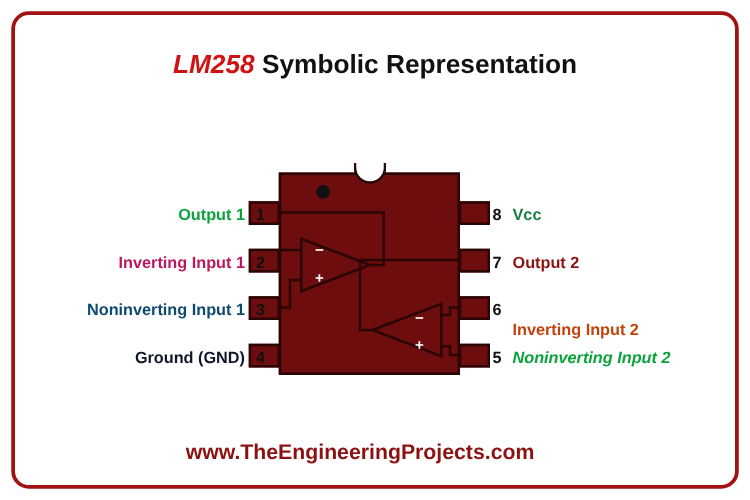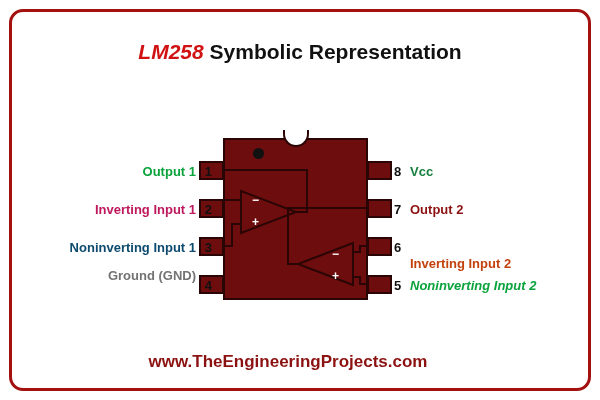--- a/index.html
+++ b/index.html
@@ -169,21 +169,21 @@
     <div class="pin-num left" style="top:278px;">4</div>
 
     <div class="pin-num right" style="top:164px;">8</div>
     <div class="pin-num right" style="top:202px;">7</div>
     <div class="pin-num right" style="top:240px;">6</div>
     <div class="pin-num right" style="top:278px;">5</div>
 
     <div class="pin-label left" style="top:164px; color:#0aa33c;">Output 1</div>
     <div class="pin-label left" style="top:202px; color:#be185d;">Inverting Input 1</div>
     <div class="pin-label left" style="top:240px; color:#0c4a6e;">Noninverting Input 1</div>
-    <div class="pin-label left" style="top:268px; color:#737373;">Ground (GND)</div>
+    <div class="pin-label left" style="top:278px; color:#0f172a;">Ground (GND)</div>
 
     <div class="pin-label right" style="top:164px; color:#15803d;">Vcc</div>
     <div class="pin-label right" style="top:202px; color:#8c1212;">Output 2</div>
     <div class="pin-label right" style="top:240px; color:#c2410c;margin-top:16px;">Inverting Input 2</div>
     <div class="pin-label right" style="top:278px; color:#0aa33c;font-style:italic;">Noninverting Input 2</div>
 
     <svg class="overlay" viewBox="0 0 600 400">
 
       <polygon points="241,191 241,233 296,212" fill="#6e0d0d" stroke="#2a0505" stroke-width="2"></polygon>
 

